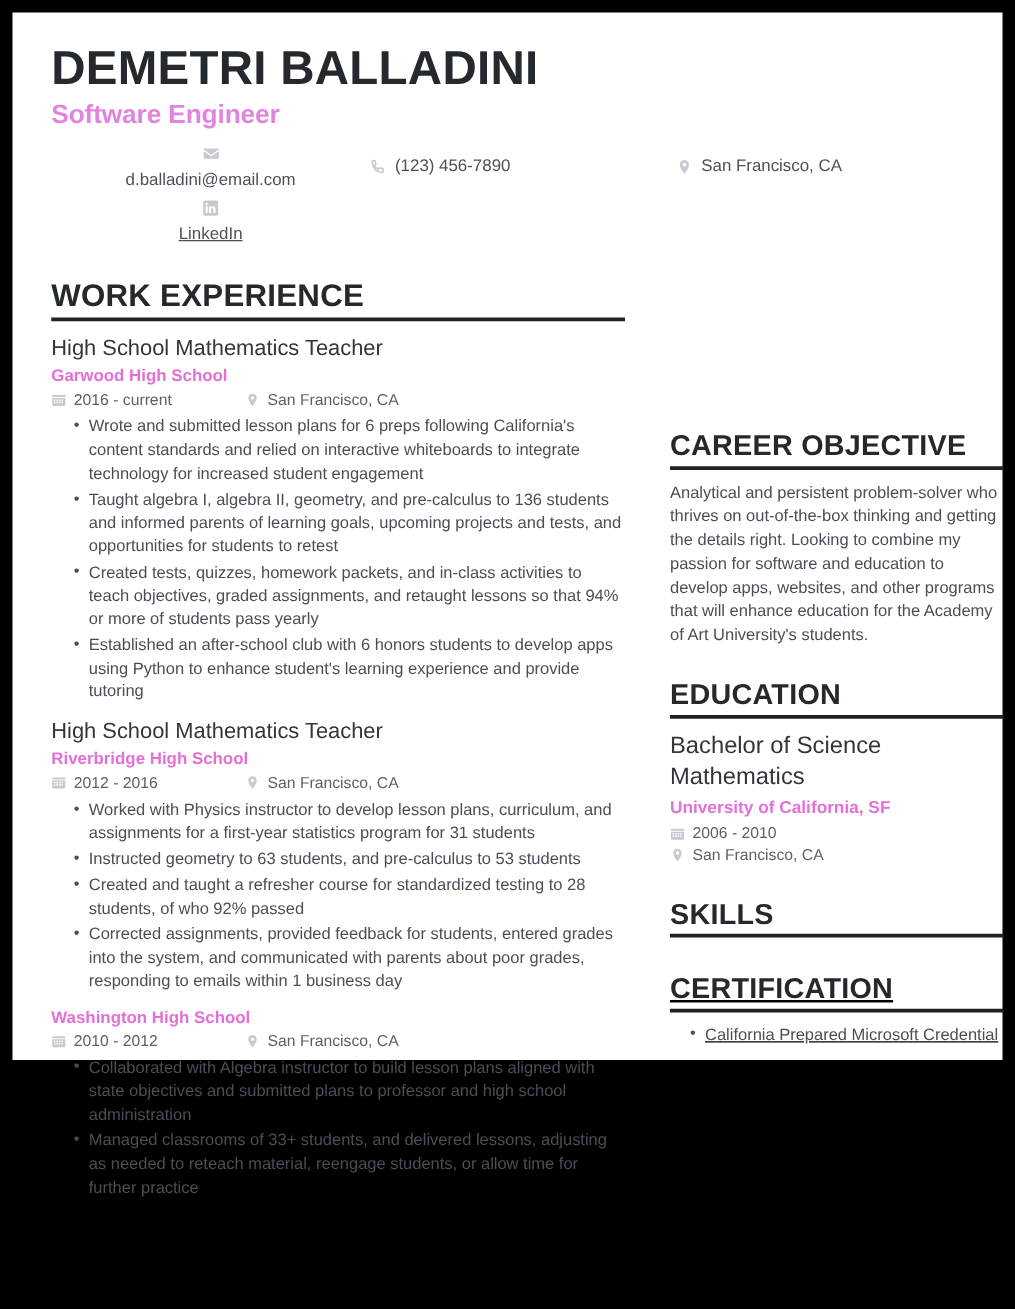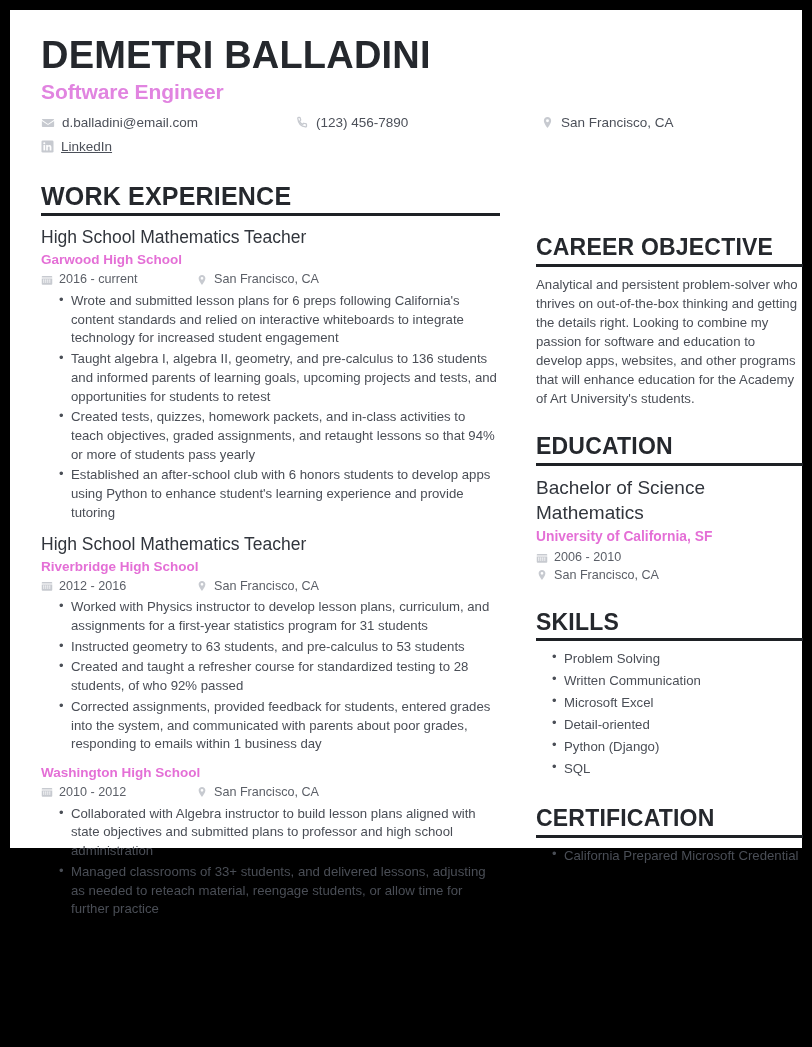--- a/index.html
+++ b/index.html
@@ -50,21 +50,21 @@
     row-gap: 10px;
   }
   .contact-item {
     display: flex;
     align-items: center;
     gap: 7px;
     font-size: 13.5px;
     color: #4c5059;
     line-height: 1;
   }
-  .c-w1 { width: 255px; }
+  .c-w1 { width: 255px; flex-direction: column; }
   .c-w2 { width: 245px; }
   .c-w3 { width: 230px; }
   .contact-item a {
     color: #4c5059;
     text-decoration: underline;
   }
   .ico {
     display: inline-flex;
     align-items: center;
     justify-content: center;
@@ -193,21 +193,21 @@
   }
   ul.plain-list li::before {
     content: "\2022";
     position: absolute;
     left: 0;
     top: -1px;
     color: #4a4e56;
     font-size: 13px;
   }
   .sp-skills { margin-top: 28px; }
-  .sp-cert { margin-top: 28px; }
+  .sp-cert { margin-top: 28px; text-decoration: underline; }
   .sp-edu { margin-top: 26px; }
 </style>
 </head>
 <body>
 
 <div class="page">
 
   <div class="header">
     <h1 class="name">DEMETRI BALLADINI</h1>
     <h2 class="job-title">Software Engineer</h2>
@@ -428,28 +428,20 @@
               </svg>
             </span>
             <span>San Francisco, CA</span>
           </div>
         </div>
       </section>
 
       <section class="sec-right sp-skills">
         <h3 class="sec-head">SKILLS</h3>
         <hr class="rule">
-        <ul class="plain-list">
-          <li>Problem Solving</li>
-          <li>Written Communication</li>
-          <li>Microsoft Excel</li>
-          <li>Detail-oriented</li>
-          <li>Python (Django)</li>
-          <li>SQL</li>
-        </ul>
       </section>
 
       <section class="sec-right sp-cert">
         <h3 class="sec-head">CERTIFICATION</h3>
         <hr class="rule">
         <ul class="plain-list">
           <li>California Prepared Microsoft Credential</li>
         </ul>
       </section>
 

